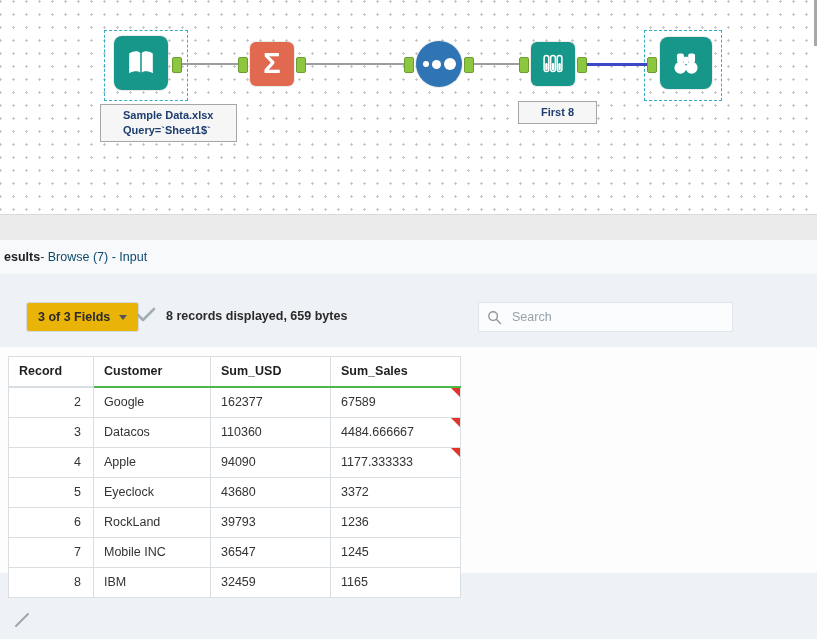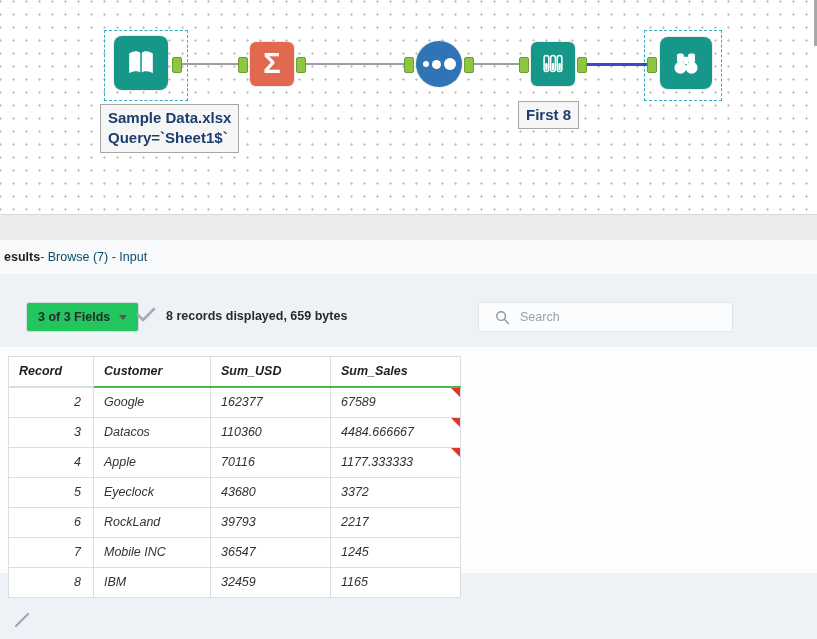--- a/index.html
+++ b/index.html
@@ -25,22 +25,22 @@
   .dots span { background:#fff; border-radius:50%; display:block; }
   .d1 { width:6px; height:6px; } .d2 { width:9px; height:9px; } .d3 { width:12px; height:12px; }
   .anchor {
     position:absolute; width:8px; height:14px; background:#8dc63f;
     border:1px solid #6d9c33; border-radius:2px;
   }
   .wire { position:absolute; top:63px; height:2px; background:#9d9d9d; }
   .wire.selected { background:#3c49c6; height:2.5px; }
   .ann {
     position:absolute; background:#f6f6f6; border:1px solid #a6a6a6;
-    color:#1c3d6e; font-size:15px; font-weight:bold; line-height:1.35;
-    padding:3px 7px; white-space:nowrap;
+    color:#1c3d6e; font-size:11px; font-weight:bold; line-height:1.35;
+    padding:3px 22px; white-space:nowrap;
   }
   .canvas-vthumb { position:absolute; right:0; top:0; width:3px; height:46px; background:#a8a8a8; }
 
   
   .splitter {
     position:absolute; left:0; top:214px; width:817px; height:26px;
     background:#ebebeb; border-top:1px solid #d9d9d9; box-sizing:border-box;
   }
   .results-titlebar {
     position:absolute; left:0; top:240px; width:817px; height:34px;
@@ -48,38 +48,38 @@
     font-size:12.5px;
   }
   .t-bold { font-weight:bold; color:#1f1f1f; }
   .t-rest { color:#0c4a6e; }
 
   
   .results-body { position:absolute; left:0; top:274px; width:817px; height:365px; background:#eef2f6; }
   .fields-dropdown {
     position:absolute; left:26px; top:28px; height:30px; box-sizing:border-box;
     display:inline-flex; align-items:center; gap:9px; padding:0 11px;
-    background:#22c55e; border:1px solid #d3dae0; border-radius:3px;
+    background:#eab308; border:1px solid #d3dae0; border-radius:3px;
     font-size:12.5px; font-weight:bold; color:#2a2a2a; cursor:default;
   }
   .caret { width:0; height:0; border-left:4px solid transparent; border-right:4px solid transparent; border-top:5px solid #555; }
   .apply-btn { position:absolute; left:136px; top:33px; border:none; background:none; padding:0; margin:0; }
   .records-label { position:absolute; left:166px; top:35px; font-size:12.5px; font-weight:bold; color:#2a2a2a; }
   .search-box {
     position:absolute; left:478px; top:28px; width:255px; height:30px; box-sizing:border-box;
-    display:flex; align-items:center; gap:8px; padding:0 16px;
+    display:flex; align-items:center; gap:8px; padding:0 8px;
     background:#fbfcfd; border:1px solid #dfe5ea; border-radius:2px;
   }
   .search-box input {
     border:none; outline:none; background:transparent; flex:1;
     font-family:"Liberation Sans", sans-serif; font-size:12.5px; color:#333;
   }
   .search-box input::placeholder { color:#98a1a9; }
 
-  .table-band { position:absolute; left:0; top:73px; width:817px; height:226px; background:#fdfdfd;font-style:italic; }
+  .table-band { position:absolute; left:0; top:73px; width:817px; height:226px; background:#fdfdfd; }
   table.grid {
     position:absolute; left:8px; top:9px; border-collapse:collapse; table-layout:fixed;
     background:#fff; font-size:12.5px;
   }
   .grid th, .grid td {
     border:1px solid #d9dee3; padding:0 10px; height:29px; line-height:29px;
     overflow:hidden; white-space:nowrap; box-sizing:content-box;
   }
   .grid th {
     font-weight:bold; text-align:left; color:#1f1f1f; background:#fff;
@@ -227,34 +227,34 @@
             </tr>
             <tr>
               <td class="c-rec">3</td>
               <td>Datacos</td>
               <td>110360</td>
               <td class="c-sales flag">4484.666667</td>
             </tr>
             <tr>
               <td class="c-rec">4</td>
               <td>Apple</td>
-              <td>70116</td>
+              <td>94090</td>
               <td class="c-sales flag">1177.333333</td>
             </tr>
             <tr>
               <td class="c-rec">5</td>
               <td>Eyeclock</td>
               <td>43680</td>
               <td class="c-sales">3372</td>
             </tr>
             <tr>
               <td class="c-rec">6</td>
               <td>RockLand</td>
               <td>39793</td>
-              <td class="c-sales">2217</td>
+              <td class="c-sales">1236</td>
             </tr>
             <tr>
               <td class="c-rec">7</td>
               <td>Mobile INC</td>
               <td>36547</td>
               <td class="c-sales">1245</td>
             </tr>
             <tr>
               <td class="c-rec">8</td>
               <td>IBM</td>

